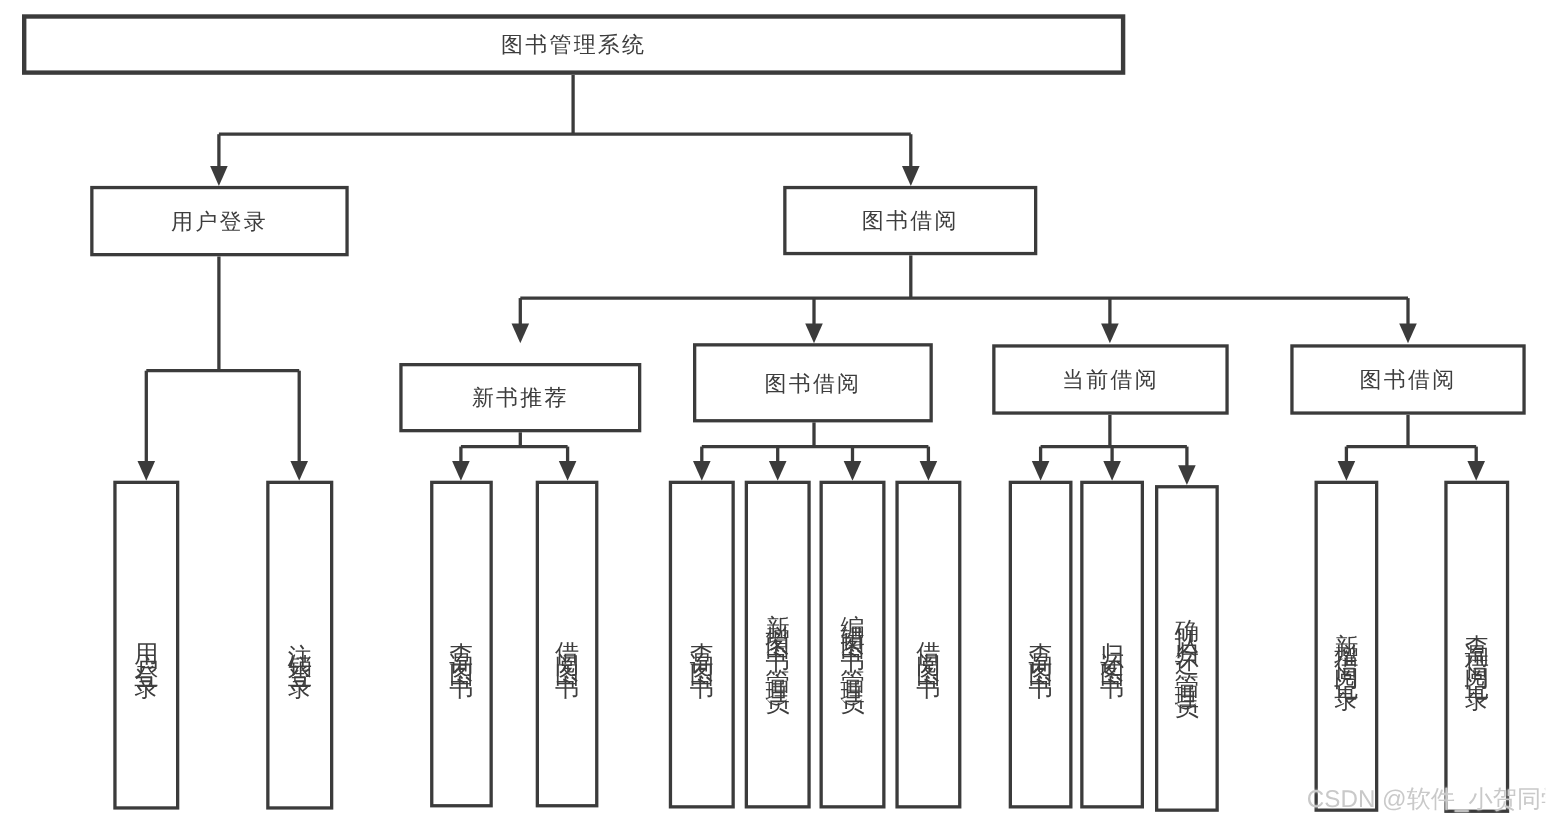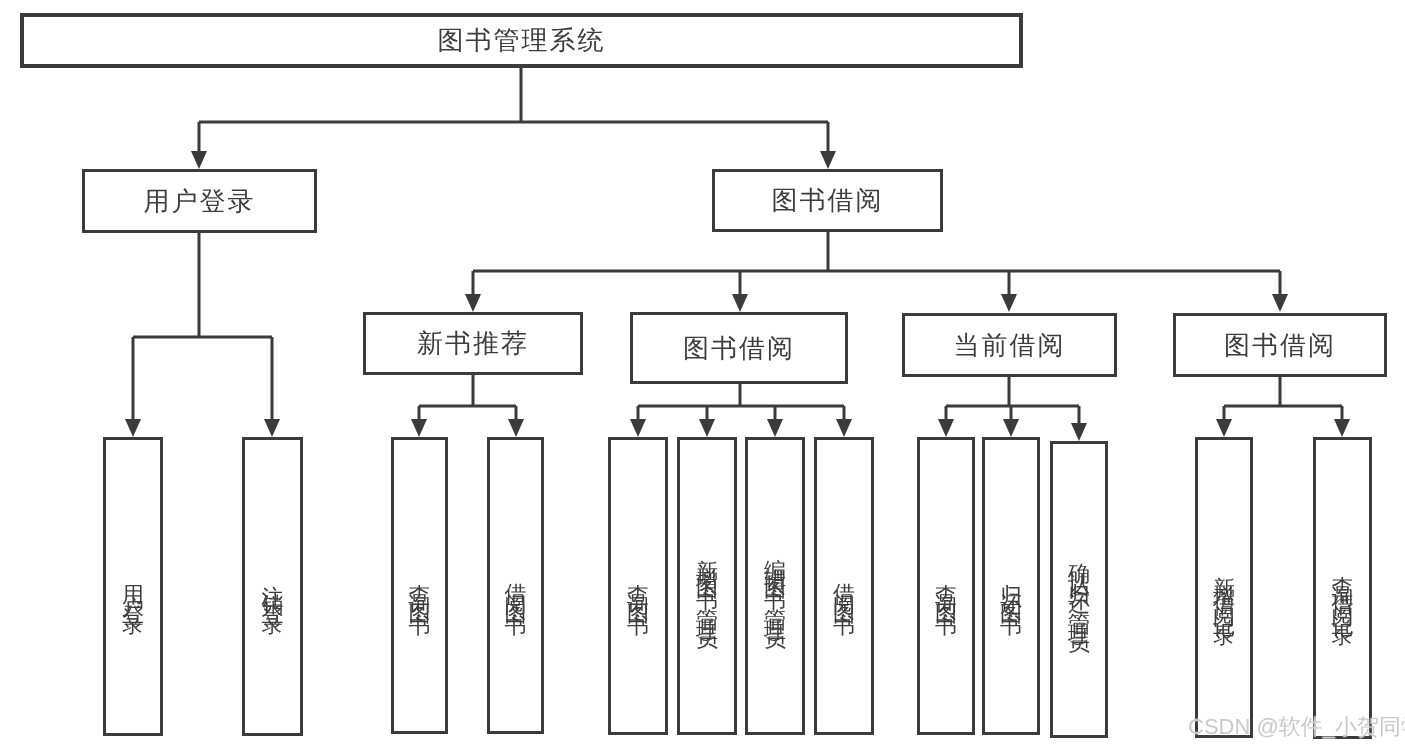--- a/index.html
+++ b/index.html
@@ -34,21 +34,21 @@
     box-sizing: border-box;
     background: #ffffff;
     border: 3px solid #3b3b3b;
     display: flex;
     align-items: center;
     justify-content: center;
     color: #3d3d3d;
     z-index: 2;
   }
   .hnode span {
-    font-size: 26px;
+    font-size: 20px;
     letter-spacing: 2px;
     white-space: nowrap;
   }
   .root-node {
     border-width: 4px;
   }
   .vnode span {
     writing-mode: vertical-rl;
     text-orientation: mixed;
     font-size: 22px;
@@ -137,21 +137,21 @@
     <span>图书管理系统</span>
   </div>
 
   <div class="node hnode" style="left:82px;top:169px;width:235px;height:64px">
     <span>用户登录</span>
   </div>
   <div class="node hnode" style="left:712px;top:169px;width:231px;height:63px">
     <span>图书借阅</span>
   </div>
 
-  <div class="node hnode" style="left:363px;top:312px;width:220px;height:63px">
+  <div class="node hnode" style="left:363px;top:330px;width:220px;height:63px">
     <span>新书推荐</span>
   </div>
   <div class="node hnode" style="left:630px;top:312px;width:218px;height:72px">
     <span>图书借阅</span>
   </div>
   <div class="node hnode" style="left:902px;top:313px;width:215px;height:64px">
     <span>当前借阅</span>
   </div>
   <div class="node hnode" style="left:1173px;top:313px;width:214px;height:64px">
     <span>图书借阅</span>

